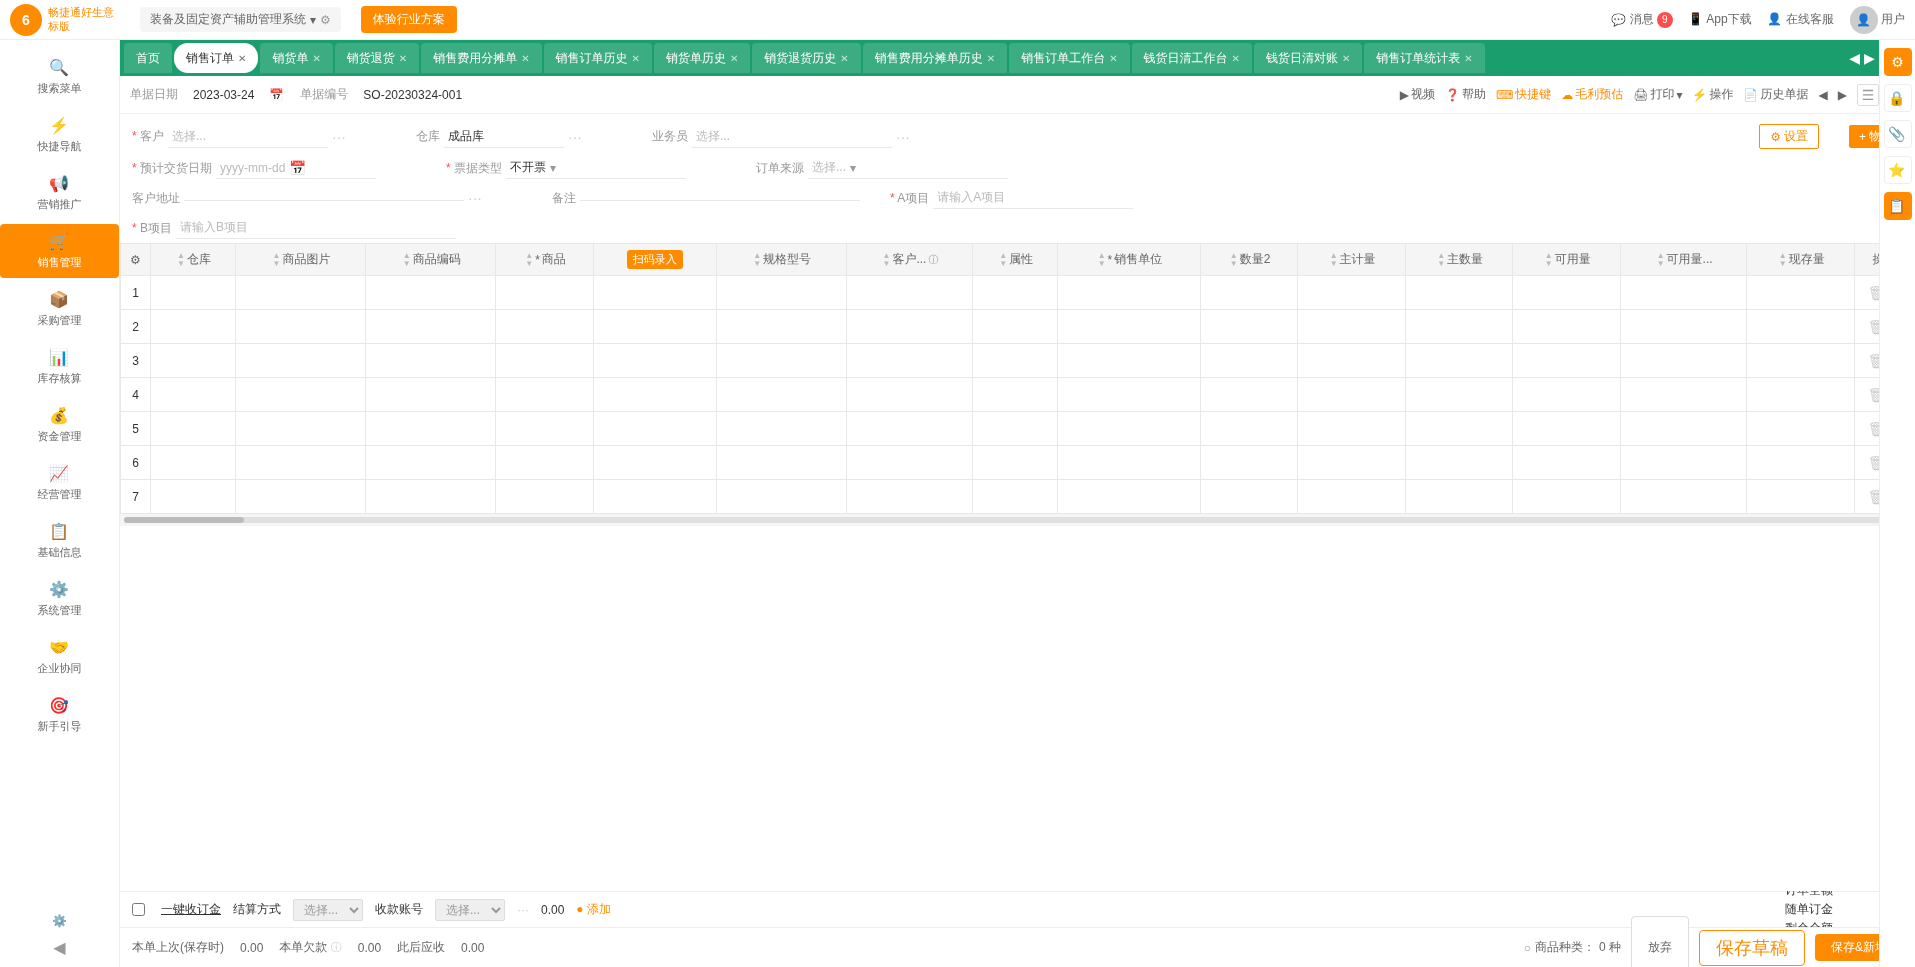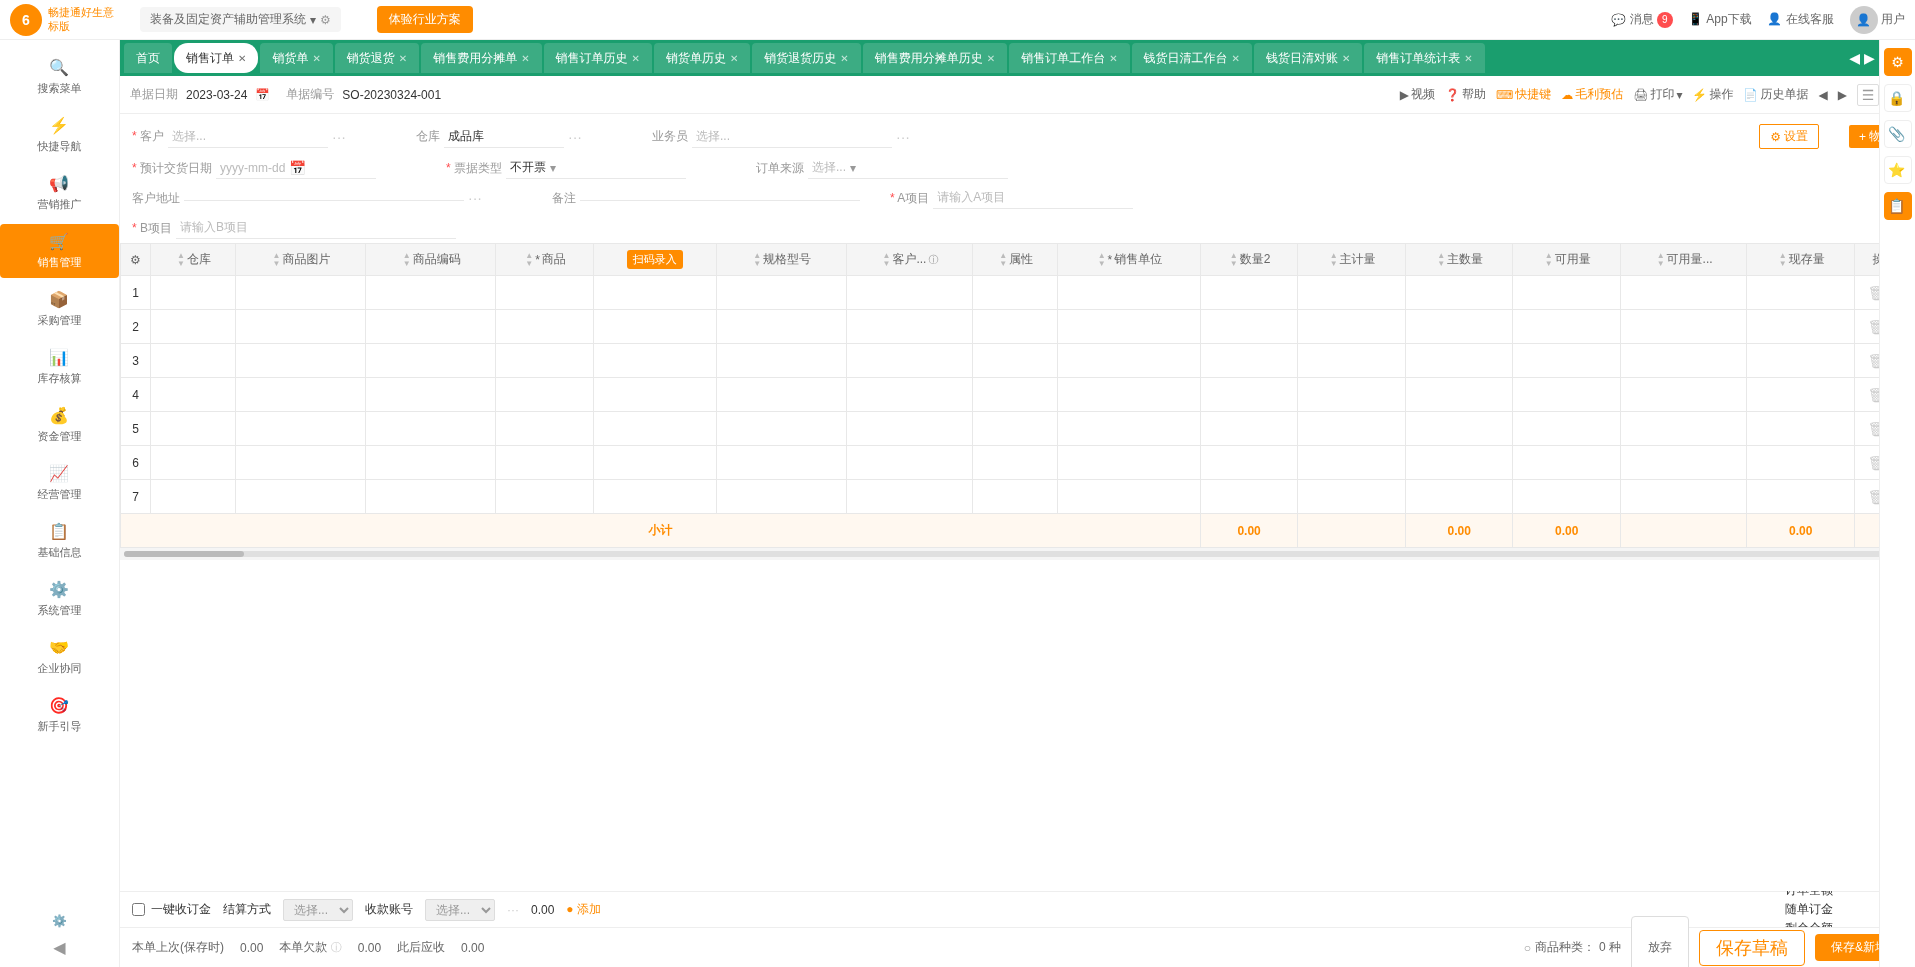--- a/index.html
+++ b/index.html
@@ -4,21 +4,21 @@
   <style>
     * { margin: 0; padding: 0; box-sizing: border-box; }
     body { font-family: 'Microsoft YaHei', sans-serif; font-size: 12px; background: #f5f5f5; color: #333; overflow: hidden; }
     
     
     .top-bar { height: 40px; background: #fff; display: flex; align-items: center; padding: 0 10px; border-bottom: 1px solid #eee; gap: 10px; }
     .logo-area { display: flex; align-items: center; gap: 6px; width: 120px; }
     .logo-icon { width: 32px; height: 32px; background: #ff8c00; border-radius: 50%; display: flex; align-items: center; justify-content: center; color: white; font-weight: bold; font-size: 14px; }
     .logo-text { font-size: 11px; color: #ff8c00; line-height: 1.2; }
     .system-title { display: flex; align-items: center; gap: 4px; background: #f5f5f5; padding: 4px 10px; border-radius: 4px; font-size: 12px; color: #666; }
-    .top-actions { margin-left: 26px; }
+    .top-actions { margin-left: 10px; }
     .btn-industry { background: #ff8c00; color: white; border: none; padding: 5px 12px; border-radius: 4px; cursor: pointer; font-size: 12px; }
     .top-right { margin-left: auto; display: flex; align-items: center; gap: 16px; font-size: 12px; color: #666; }
     .top-right .badge { background: #ff4d4f; color: white; border-radius: 50%; width: 16px; height: 16px; font-size: 10px; display: inline-flex; align-items: center; justify-content: center; }
     .user-avatar { width: 28px; height: 28px; background: #ccc; border-radius: 50%; display: inline-flex; align-items: center; justify-content: center; }
 
     
     .main-layout { display: flex; height: calc(100vh - 40px); }
     
     
     .sidebar { width: 120px; background: #fff; border-right: 1px solid #eee; display: flex; flex-direction: column; align-items: center; padding-top: 10px; gap: 4px; flex-shrink: 0; }
@@ -33,21 +33,21 @@
     
     
     .tab-bar { height: 36px; background: #1a9e6e; display: flex; align-items: center; padding: 0 4px; overflow: hidden; }
     .tab-item { height: 30px; padding: 0 12px; display: flex; align-items: center; gap: 4px; border-radius: 4px 4px 0 0; cursor: pointer; color: white; font-size: 12px; white-space: nowrap; background: rgba(255,255,255,0.15); margin-right: 2px; }
     .tab-item.active { background: white; color: #333; border-radius: 14px; }
     .tab-close { font-size: 10px; opacity: 0.7; }
     .tab-nav { display: flex; align-items: center; margin-left: auto; color: white; gap: 4px; font-size: 14px; cursor: pointer; padding: 0 4px; }
 
     
     .page-header { height: 38px; background: #fff; border-bottom: 1px solid #eee; display: flex; align-items: center; padding: 0 10px; gap: 16px; }
-    .page-header .form-row { display: flex; align-items: center; gap: 8px; }
+    .page-header .form-row { display: flex; align-items: center; gap: 15px; }
     .header-actions { margin-left: auto; display: flex; align-items: center; gap: 10px; font-size: 12px; color: #666; }
     .header-actions span { cursor: pointer; display: flex; align-items: center; gap: 2px; }
     .header-actions .icon-btn { color: #ff8c00; }
     .view-switch { display: flex; gap: 4px; }
     .view-btn { width: 22px; height: 22px; border: 1px solid #ddd; display: flex; align-items: center; justify-content: center; cursor: pointer; border-radius: 2px; font-size: 14px; color: #999; }
     .view-btn.active { background: #ff8c00; color: white; border-color: #ff8c00; }
     
     
     .right-panel { position: absolute; right: 0; top: 40px; width: 36px; background: #fff; border-left: 1px solid #eee; display: flex; flex-direction: column; align-items: center; padding-top: 8px; gap: 8px; height: calc(100vh - 40px); z-index: 10; }
     .right-panel-btn { width: 28px; height: 28px; display: flex; align-items: center; justify-content: center; cursor: pointer; color: #999; font-size: 14px; border: 1px solid #eee; border-radius: 4px; }
@@ -75,21 +75,21 @@
     .summary-row td { background: #fff8f0; font-weight: bold; color: #ff8c00; }
     .summary-label { color: #ff8c00; text-align: left; padding-left: 8px; }
 
     
     .scroll-row { height: 12px; background: #f5f5f5; display: flex; align-items: center; padding: 0 4px; }
     .scroll-track { flex: 1; height: 6px; background: #e0e0e0; border-radius: 3px; }
     .scroll-thumb { width: 120px; height: 6px; background: #bbb; border-radius: 3px; }
 
     
     .bottom-toolbar { height: 36px; background: #fff; border-top: 1px solid #eee; display: flex; align-items: center; padding: 0 12px; gap: 12px; font-size: 12px; }
-    .checkbox-field { display: flex; align-items: center; gap: 6px; }
+    .checkbox-field { display: flex; align-items: center; gap: 16px; text-decoration: underline; }
     .select-inline { border: 1px solid #ddd; padding: 2px 6px; font-size: 12px; border-radius: 2px; color: #999; min-width: 70px; }
     .amount-field { display: flex; align-items: center; gap: 4px; }
     .bottom-right-summary { margin-left: auto; display: flex; flex-direction: column; gap: 2px; font-size: 12px; }
     .summary-line { display: flex; justify-content: flex-end; gap: 20px; }
     .summary-line .val { color: #333; min-width: 50px; text-align: right; }
     .summary-line .val.orange { color: #ff8c00; }
 
     
     .footer { height: 40px; background: #fff; border-top: 1px solid #eee; display: flex; align-items: center; padding: 0 12px; gap: 16px; font-size: 12px; color: #666; }
     .footer-right { margin-left: auto; display: flex; align-items: center; gap: 10px; }
@@ -714,30 +714,20 @@
               <td></td>
               <td></td>
             <td class="col-actions">
                 <div class="action-icons">
                   <span>🗑</span>
                   <span>⊞</span>
                 </div>
               </td>
           </tr>
 
-          <tr class="summary-row">
-            <td colspan="10" class="summary-label">小计</td>
-            <td>0.00</td>
-            <td></td>
-            <td>0.00</td>
-            <td>0.00</td>
-            <td></td>
-            <td>0.00</td>
-            <td></td>
-          </tr>
         </tbody>
       </table>
 
       <div class="scroll-row">
         <div class="scroll-track">
           <div class="scroll-thumb"></div>
         </div>
       </div>
     </div>
 

